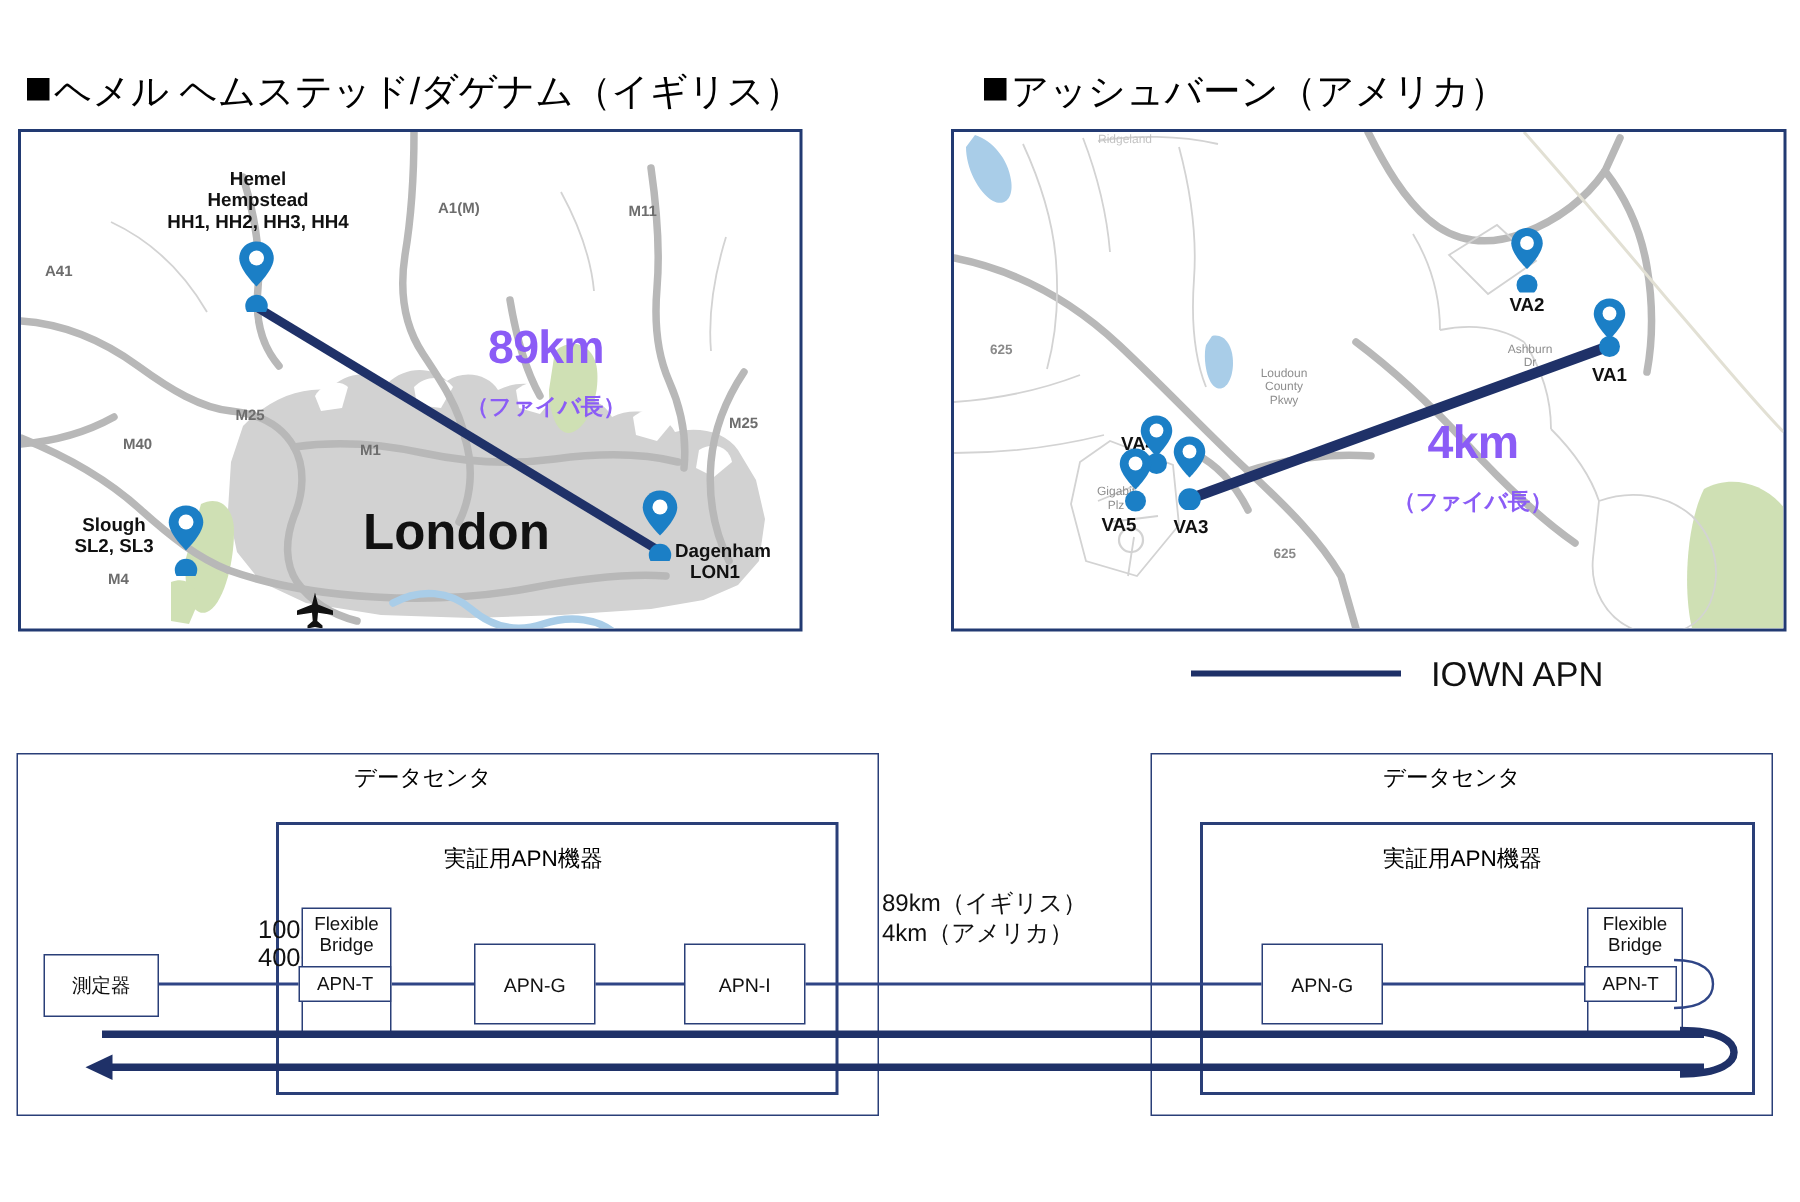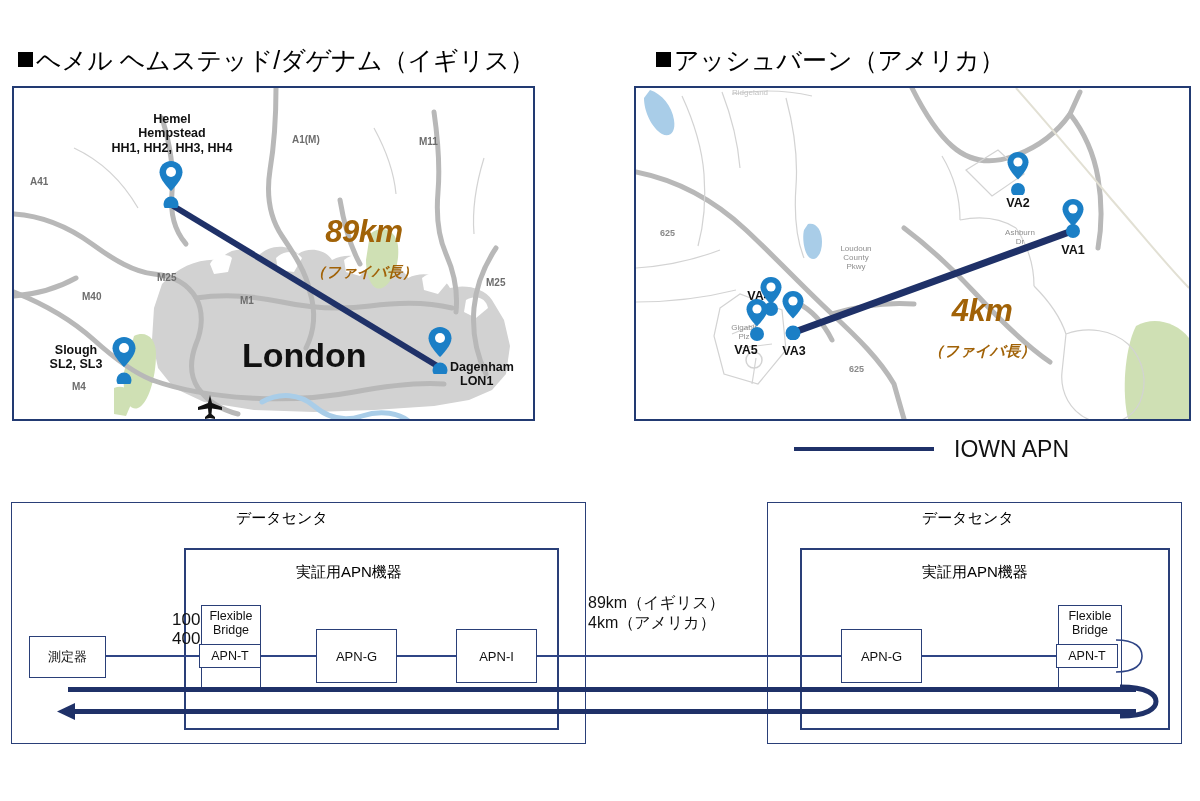--- a/index.html
+++ b/index.html
@@ -19,21 +19,21 @@
   .thinstroke{stroke:#d3d3d3;fill:none;stroke-width:1.2;}
   .riverstroke{stroke:#a9cde8;fill:none;}
 
   .roadlabel{position:absolute;font-size:10px;color:#6d6d6d;font-weight:600;white-space:nowrap;}
   .roadlabel-sm{position:absolute;font-size:8px;color:#8e8e8e;white-space:nowrap;line-height:1.15;text-align:center;}
 
   .citylabel{position:absolute;font-weight:bold;color:#111;white-space:nowrap;}
 
   .pinlabel{position:absolute;font-size:12.5px;font-weight:bold;color:#111;white-space:nowrap;line-height:1.15;text-align:center;}
 
-  .distlabel{position:absolute;font-weight:bold;color:#a16207;white-space:nowrap;text-align:center;line-height:1.0;font-style:italic;}
+  .distlabel{position:absolute;font-weight:bold;color:#8b5cf6;white-space:nowrap;text-align:center;line-height:1.0;}
   .distlabel .km{font-size:31px;letter-spacing:-0.5px;}
   .distlabel .sub{font-size:15px;font-weight:bold;display:block;margin-top:17px;}
 
   
   .legend-line{position:absolute;height:4px;background:#1f3168;}
   .legend-text{position:absolute;font-size:23px;color:#111;white-space:nowrap;}
 
   
   .dcbox{position:absolute;border:1.6px solid #2a3f78;background:transparent;}
   .apnbox{position:absolute;border:2.5px double #2a3f78;background:transparent;}
@@ -288,21 +288,21 @@
 
   <div class="abs" style="left:146px;top:202px;width:22px;height:50px;z-index:6;">
     <svg width="22" height="50" viewBox="0 0 22 50">
       <path d="M11 1 C5 1 0.5 5.5 0.5 11.2 C0.5 17.5 8.2 25.6 11 28.4 C13.8 25.6 21.5 17.5 21.5 11.2 C21.5 5.5 17 1 11 1 Z" fill="#1b7fc6"></path>
       <circle cx="11" cy="11" r="4.6" fill="#ffffff"></circle>
       <circle cx="11" cy="43" r="7.5" fill="#1b7fc6"></circle>
     </svg>
   </div>
   <div class="pinlabel" style="left:132px;top:256px;width:52px;">VA3</div>
 
-  <div class="distlabel" style="left:256px;top:207px;width:180px;">
+  <div class="distlabel" style="left:256px;top:191px;width:180px;">
     <span class="km">4km</span>
     <span class="sub">（ファイバ長）</span>
   </div>
 </div>
 
 <div class="legend-line" style="left:794px;top:447px;width:140px;"></div>
 <div class="legend-text" style="left:954px;top:436px;">IOWN APN</div>
 
 <div class="dcbox" style="left:11px;top:502px;width:573px;height:240px;"></div>
 <div class="dclabel" style="left:236px;top:509px;">データセンタ</div>

